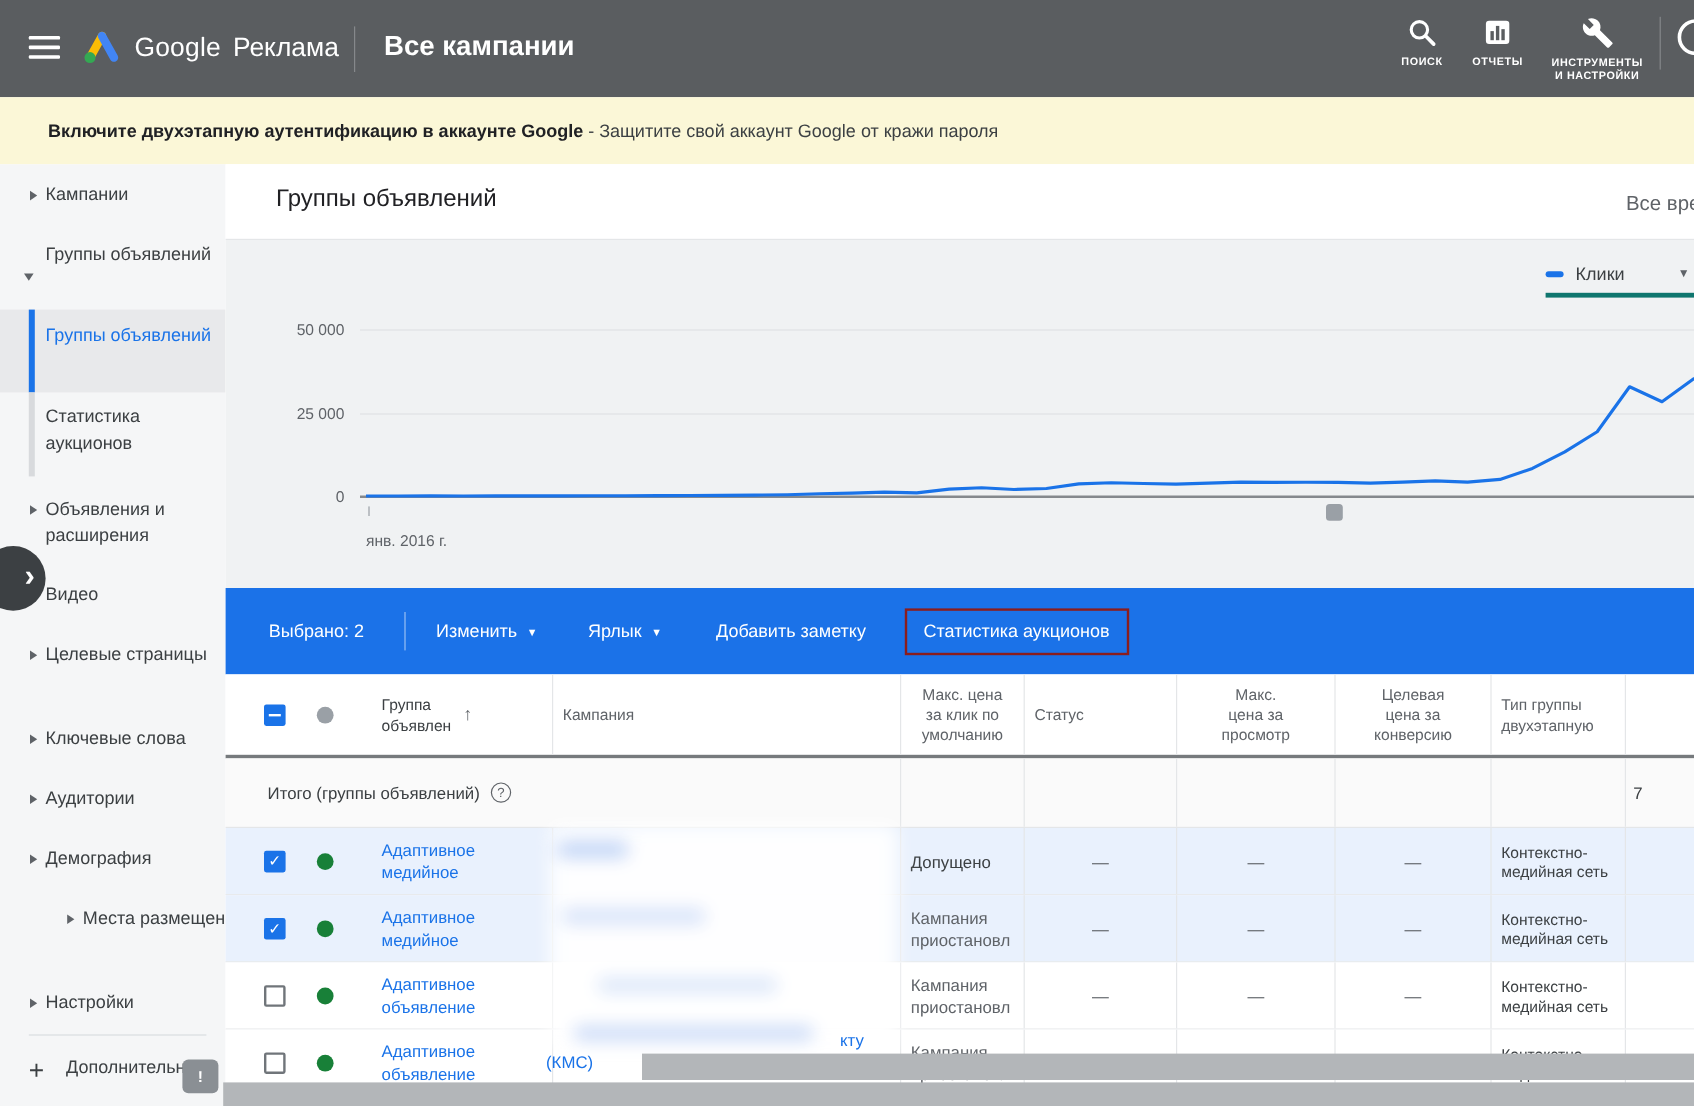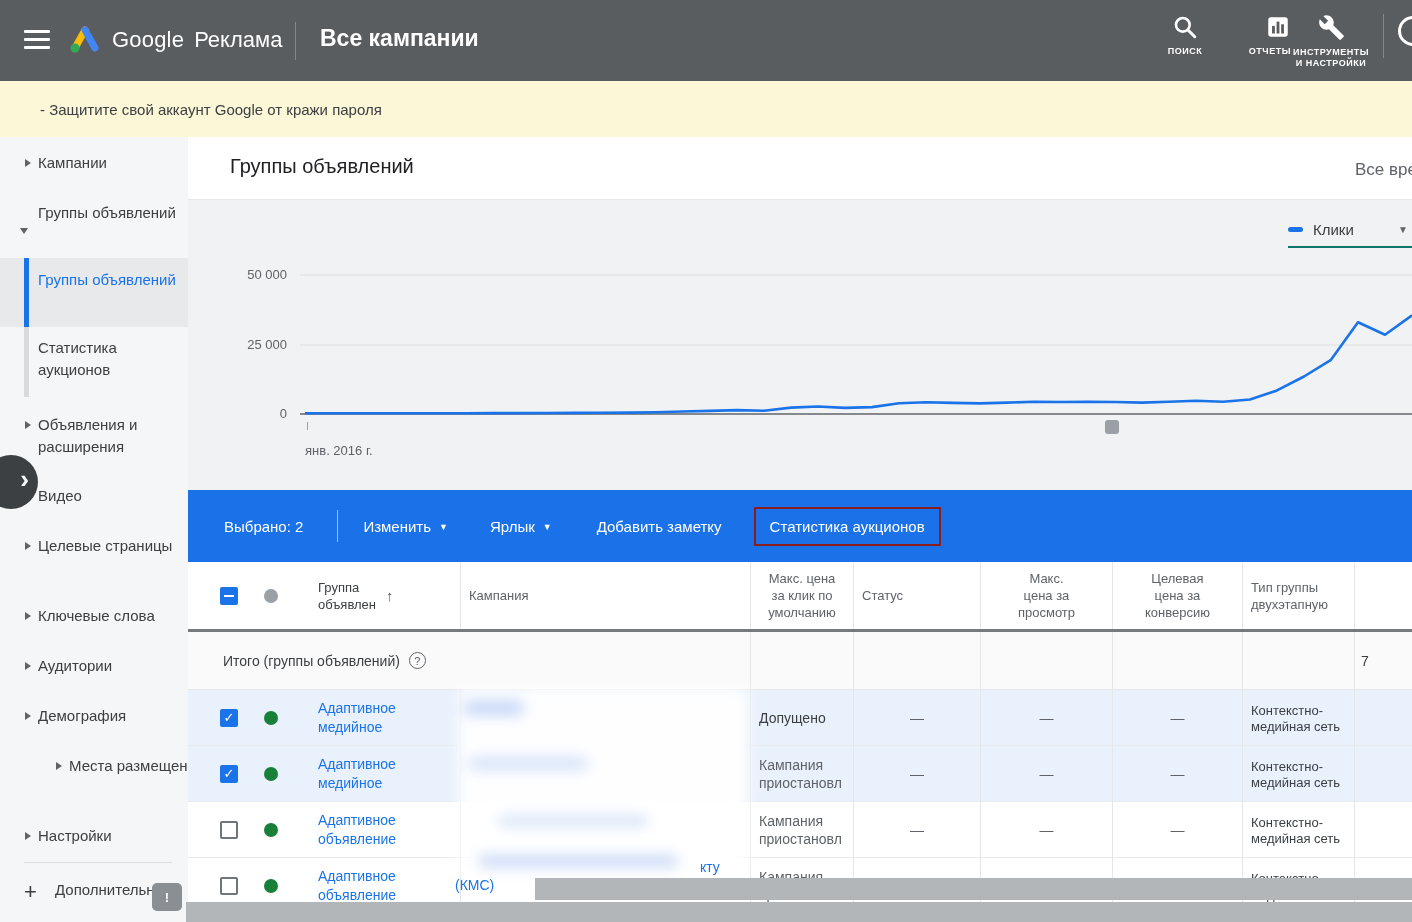--- a/index.html
+++ b/index.html
@@ -45,21 +45,21 @@
   .expand-btn span{position:absolute;right:9px;top:9px;color:#fff;font-size:26px;font-weight:bold;}
 
   
   .content{left:188px;top:137px;width:1224px;height:785px;background:#fff;}
   .title-row{left:0;top:0;width:1224px;height:63px;background:#fff;border-bottom:1px solid #e4e6e8;}
   .page-title{left:42px;top:18px;font-size:20px;font-weight:500;color:#212124;}
   .date-range{left:1167px;top:23px;font-size:17px;color:#5f6368;white-space:nowrap;}
 
   
   .chart-panel{left:0;top:63px;width:1224px;height:290px;background:#f0f2f3;}
-  .legend{left:1100px;top:18px;width:124px;height:30px;display:flex;align-items:center;gap:10px;cursor:pointer;border-bottom:2px solid #0f766e;padding-bottom:6px;}
+  .legend{left:1100px;top:18px;width:124px;height:30px;display:flex;align-items:center;gap:10px;cursor:pointer;border-bottom:4px solid #0f766e;padding-bottom:6px;}
   .legend-pill{width:15px;height:5px;border-radius:3px;background:#1a73e8;}
   .legend-label{font-size:15px;color:#3c4043;}
   .legend-caret{font-size:10px;color:#5f6368;margin-left:auto;margin-right:4px;}
   .ytick{position:absolute;width:60px;text-align:right;font-size:13px;color:#5f6368;}
   .xtick-mark{left:119px;top:222px;width:1px;height:8px;background:#9aa0a6;}
   .xlabel{left:117px;top:243px;font-size:13px;color:#5f6368;}
   .note-marker{left:917px;top:220px;width:14px;height:14px;background:#9aa0a6;border-radius:3px;cursor:pointer;}
 
   
   .action-bar{left:0;top:353px;width:1224px;height:72px;background:#1b72e8;color:#fff;display:flex;align-items:center;font-size:15px;}
@@ -131,41 +131,42 @@
     <div class="abs tb-divider"></div>
     <div class="abs context-title">Все кампании</div>
 
     <div class="abs tool" style="left:1142px;">
       <svg width="26" height="26" viewBox="0 0 24 24">
         <circle cx="10" cy="10" r="6.3" stroke="#fff" stroke-width="2.4" fill="none"></circle>
         <line x1="15" y1="15" x2="21" y2="21" stroke="#fff" stroke-width="2.8" stroke-linecap="round"></line>
       </svg>
       <span class="tool-label">ПОИСК</span>
     </div>
-    <div class="abs tool" style="left:1205px;align-items:flex-end;">
+    <div class="abs tool" style="left:1205px;">
       <svg width="26" height="26" viewBox="0 0 24 24">
         <rect x="3" y="3" width="18" height="18" rx="2.5" fill="#fff"></rect>
         <rect x="6.5" y="11" width="2.6" height="7" fill="#5a5d60"></rect>
         <rect x="10.7" y="7" width="2.6" height="11" fill="#5a5d60"></rect>
         <rect x="14.9" y="9.5" width="2.6" height="8.5" fill="#5a5d60"></rect>
       </svg>
       <span class="tool-label">ОТЧЕТЫ</span>
     </div>
     <div class="abs tool" style="left:1283px;width:96px;">
       <svg width="27" height="27" viewBox="0 0 24 24">
         <path fill="#fff" d="M22.7 19l-9.1-9.1c.9-2.3.4-5-1.5-6.9-2-2-5-2.4-7.4-1.3L9 6 6 9 1.6 4.7C.4 7.1.9 10.1 2.9 12.1c1.9 1.9 4.6 2.4 6.9 1.5l9.1 9.1c.4.4 1 .4 1.4 0l2.3-2.3c.5-.4.5-1.1.1-1.4z"></path>
       </svg>
       <span class="tool-label">ИНСТРУМЕНТЫ
 И НАСТРОЙКИ</span>
     </div>
     <div class="abs tb-divider2"></div>
     <div class="abs help-circle"></div>
   </div>
 
   <div class="abs banner">
+    <b>Включите двухэтапную аутентификацию в аккаунте Google</b>
     <span>- Защитите свой аккаунт Google от кражи пароля</span>
   </div>
 
   <div class="abs sidebar">
     <div class="abs rail-blue" style="top:121px;"></div>
     <div class="abs rail-gray" style="top:190px;"></div>
     <div id="side-items">
         <div class="side-item" style="top: 15px;">
           <span class="tri-r"></span>
           <span class="lbl">Кампании</span>

